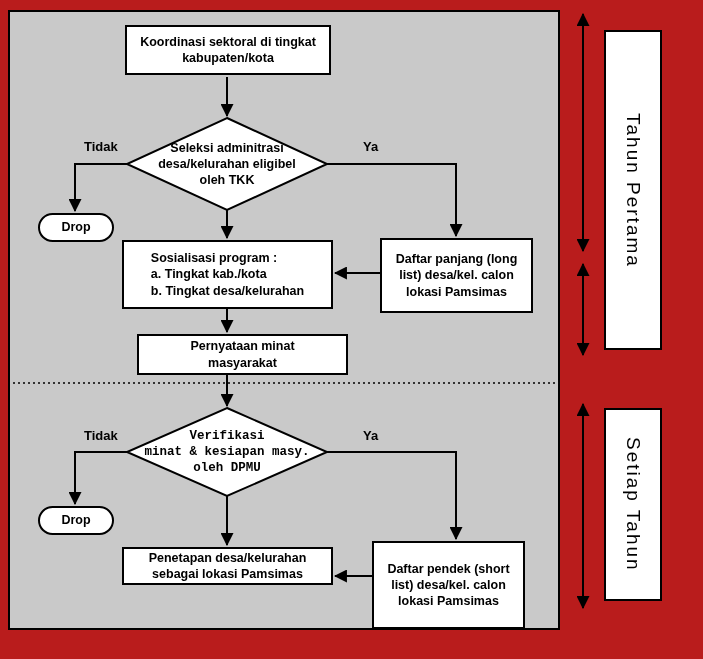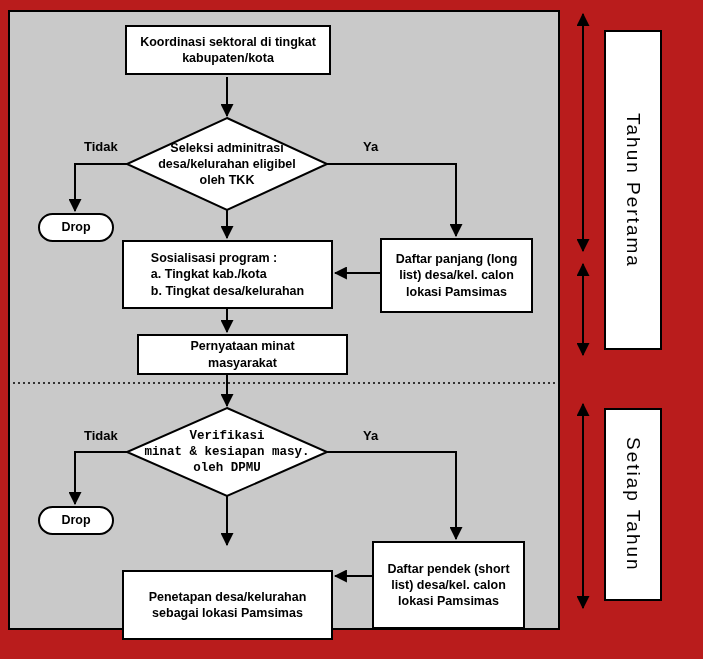--- a/index.html
+++ b/index.html
@@ -146,21 +146,21 @@
 
   <div class="edge-label" style="left:84px; top:428px;">Tidak</div>
   <div class="edge-label" style="left:363px; top:428px;">Ya</div>
 
   <div class="node pill" style="left:38px; top:506px; width:76px; height:29px;">Drop</div>
 
   <div class="node" style="left:372px; top:541px; width:153px; height:88px;">Daftar pendek (short
 list) desa/kel. calon
 lokasi Pamsimas</div>
 
-  <div class="node" style="left:122px; top:570px; width:211px; height:70px;">Penetapan desa/kelurahan
+  <div class="node" style="left:122px; top:547px; width:211px; height:38px;">Penetapan desa/kelurahan
 sebagai lokasi Pamsimas</div>
 
   <div class="side-box" style="left:604px; top:30px; width:58px; height:320px;">
     <span>Tahun Pertama</span>
   </div>
 
   <div class="side-box" style="left:604px; top:408px; width:58px; height:193px;">
     <span>Setiap Tahun</span>
   </div>
 

